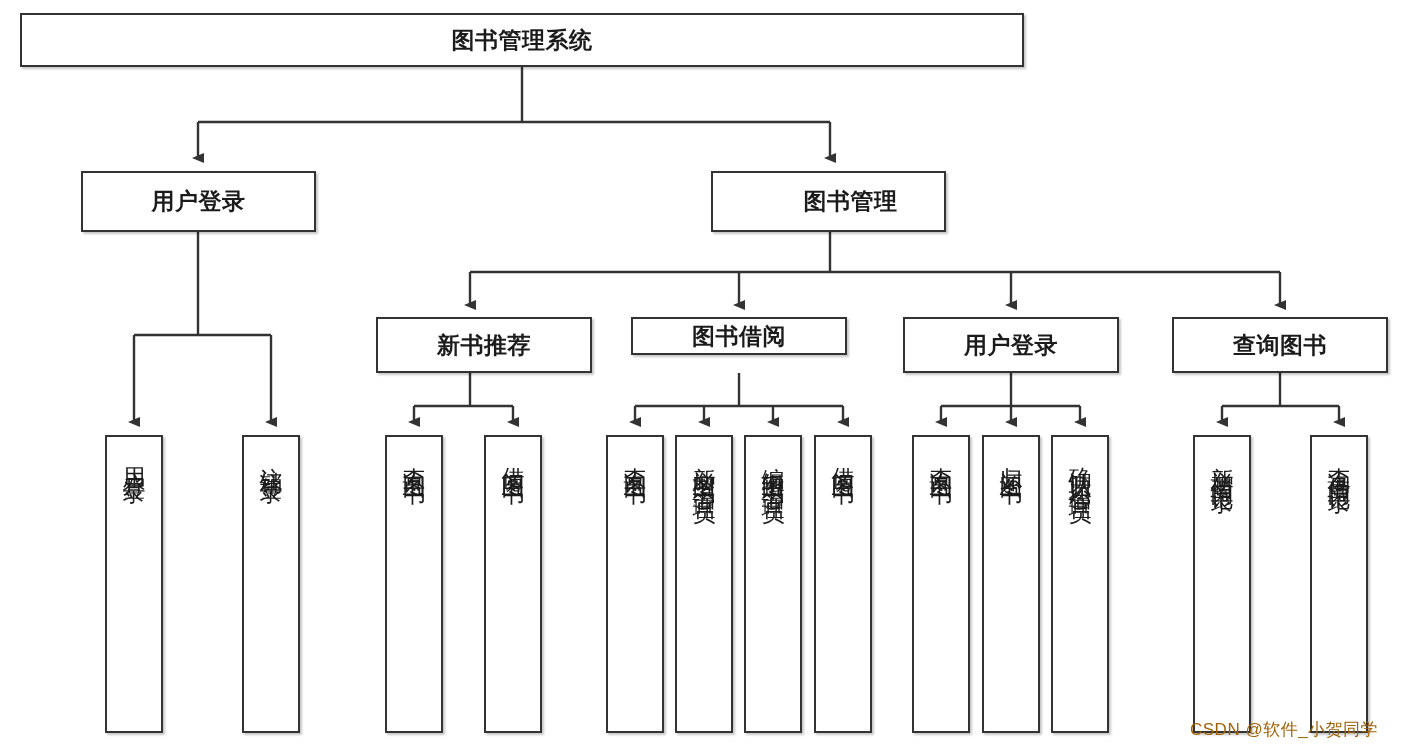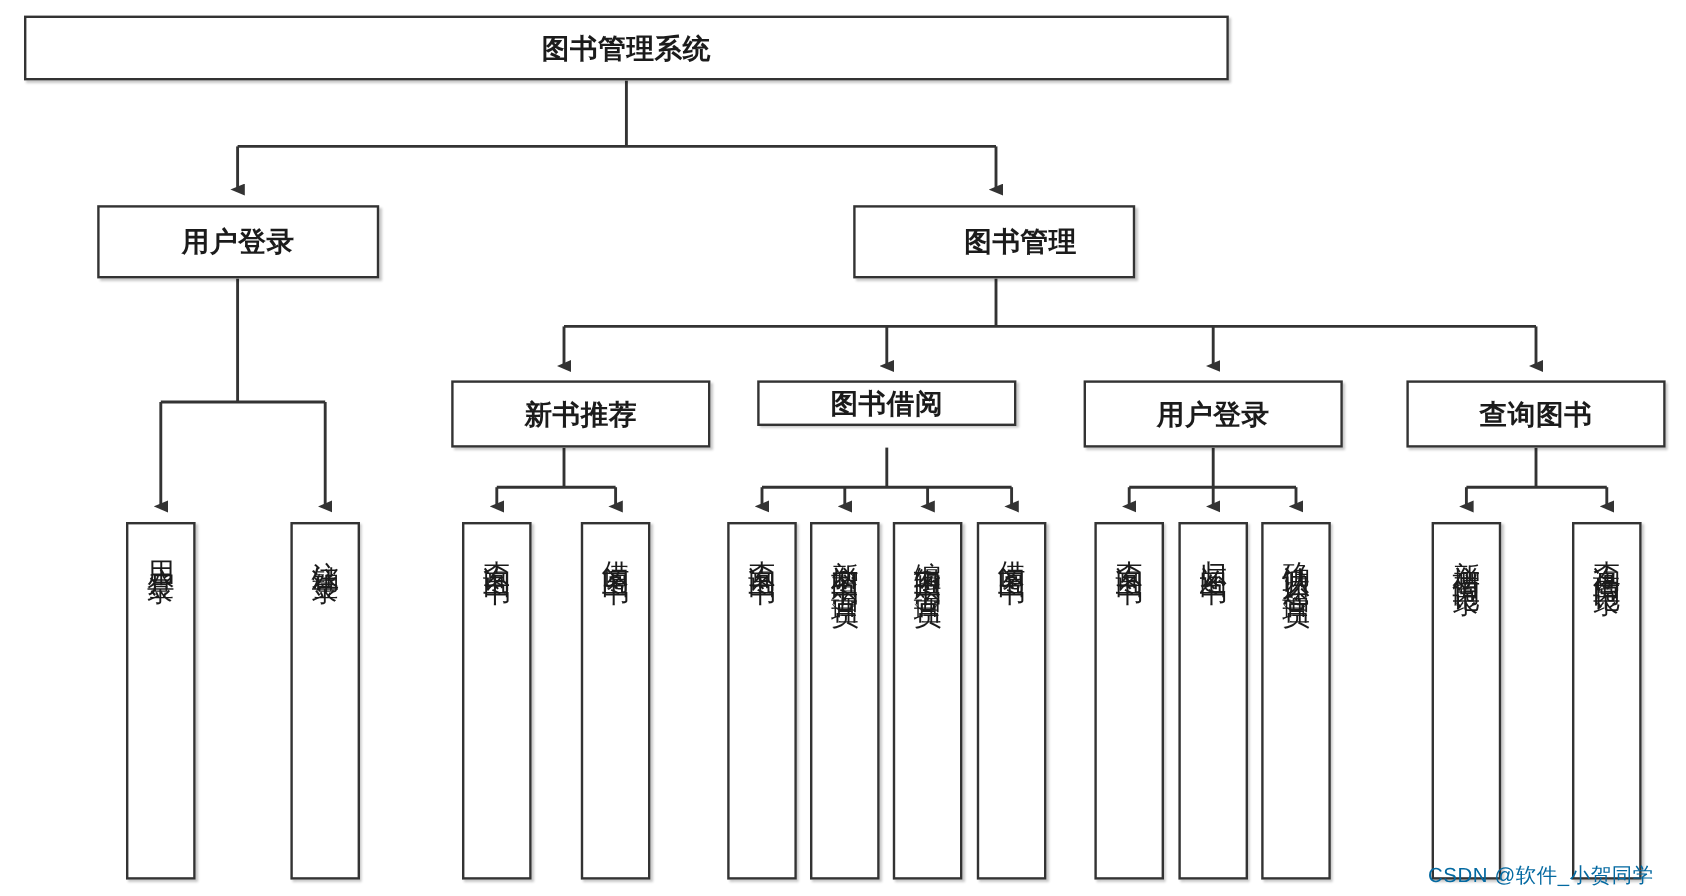--- a/index.html
+++ b/index.html
@@ -52,21 +52,21 @@
   }
   .node.vertical .label {
     writing-mode: vertical-rl;
     text-orientation: upright;
     font-size: 23px;
     letter-spacing: 5px;
     line-height: 1;
   }
   .watermark {
     position: absolute;
-    color: #0369a1;
+    color: #a16207;
     font-size: 17px;
     letter-spacing: 0.5px;
     white-space: nowrap;
     user-select: none;
   }
 </style>
 </head>
 <body>
 
 <div id="canvas">

